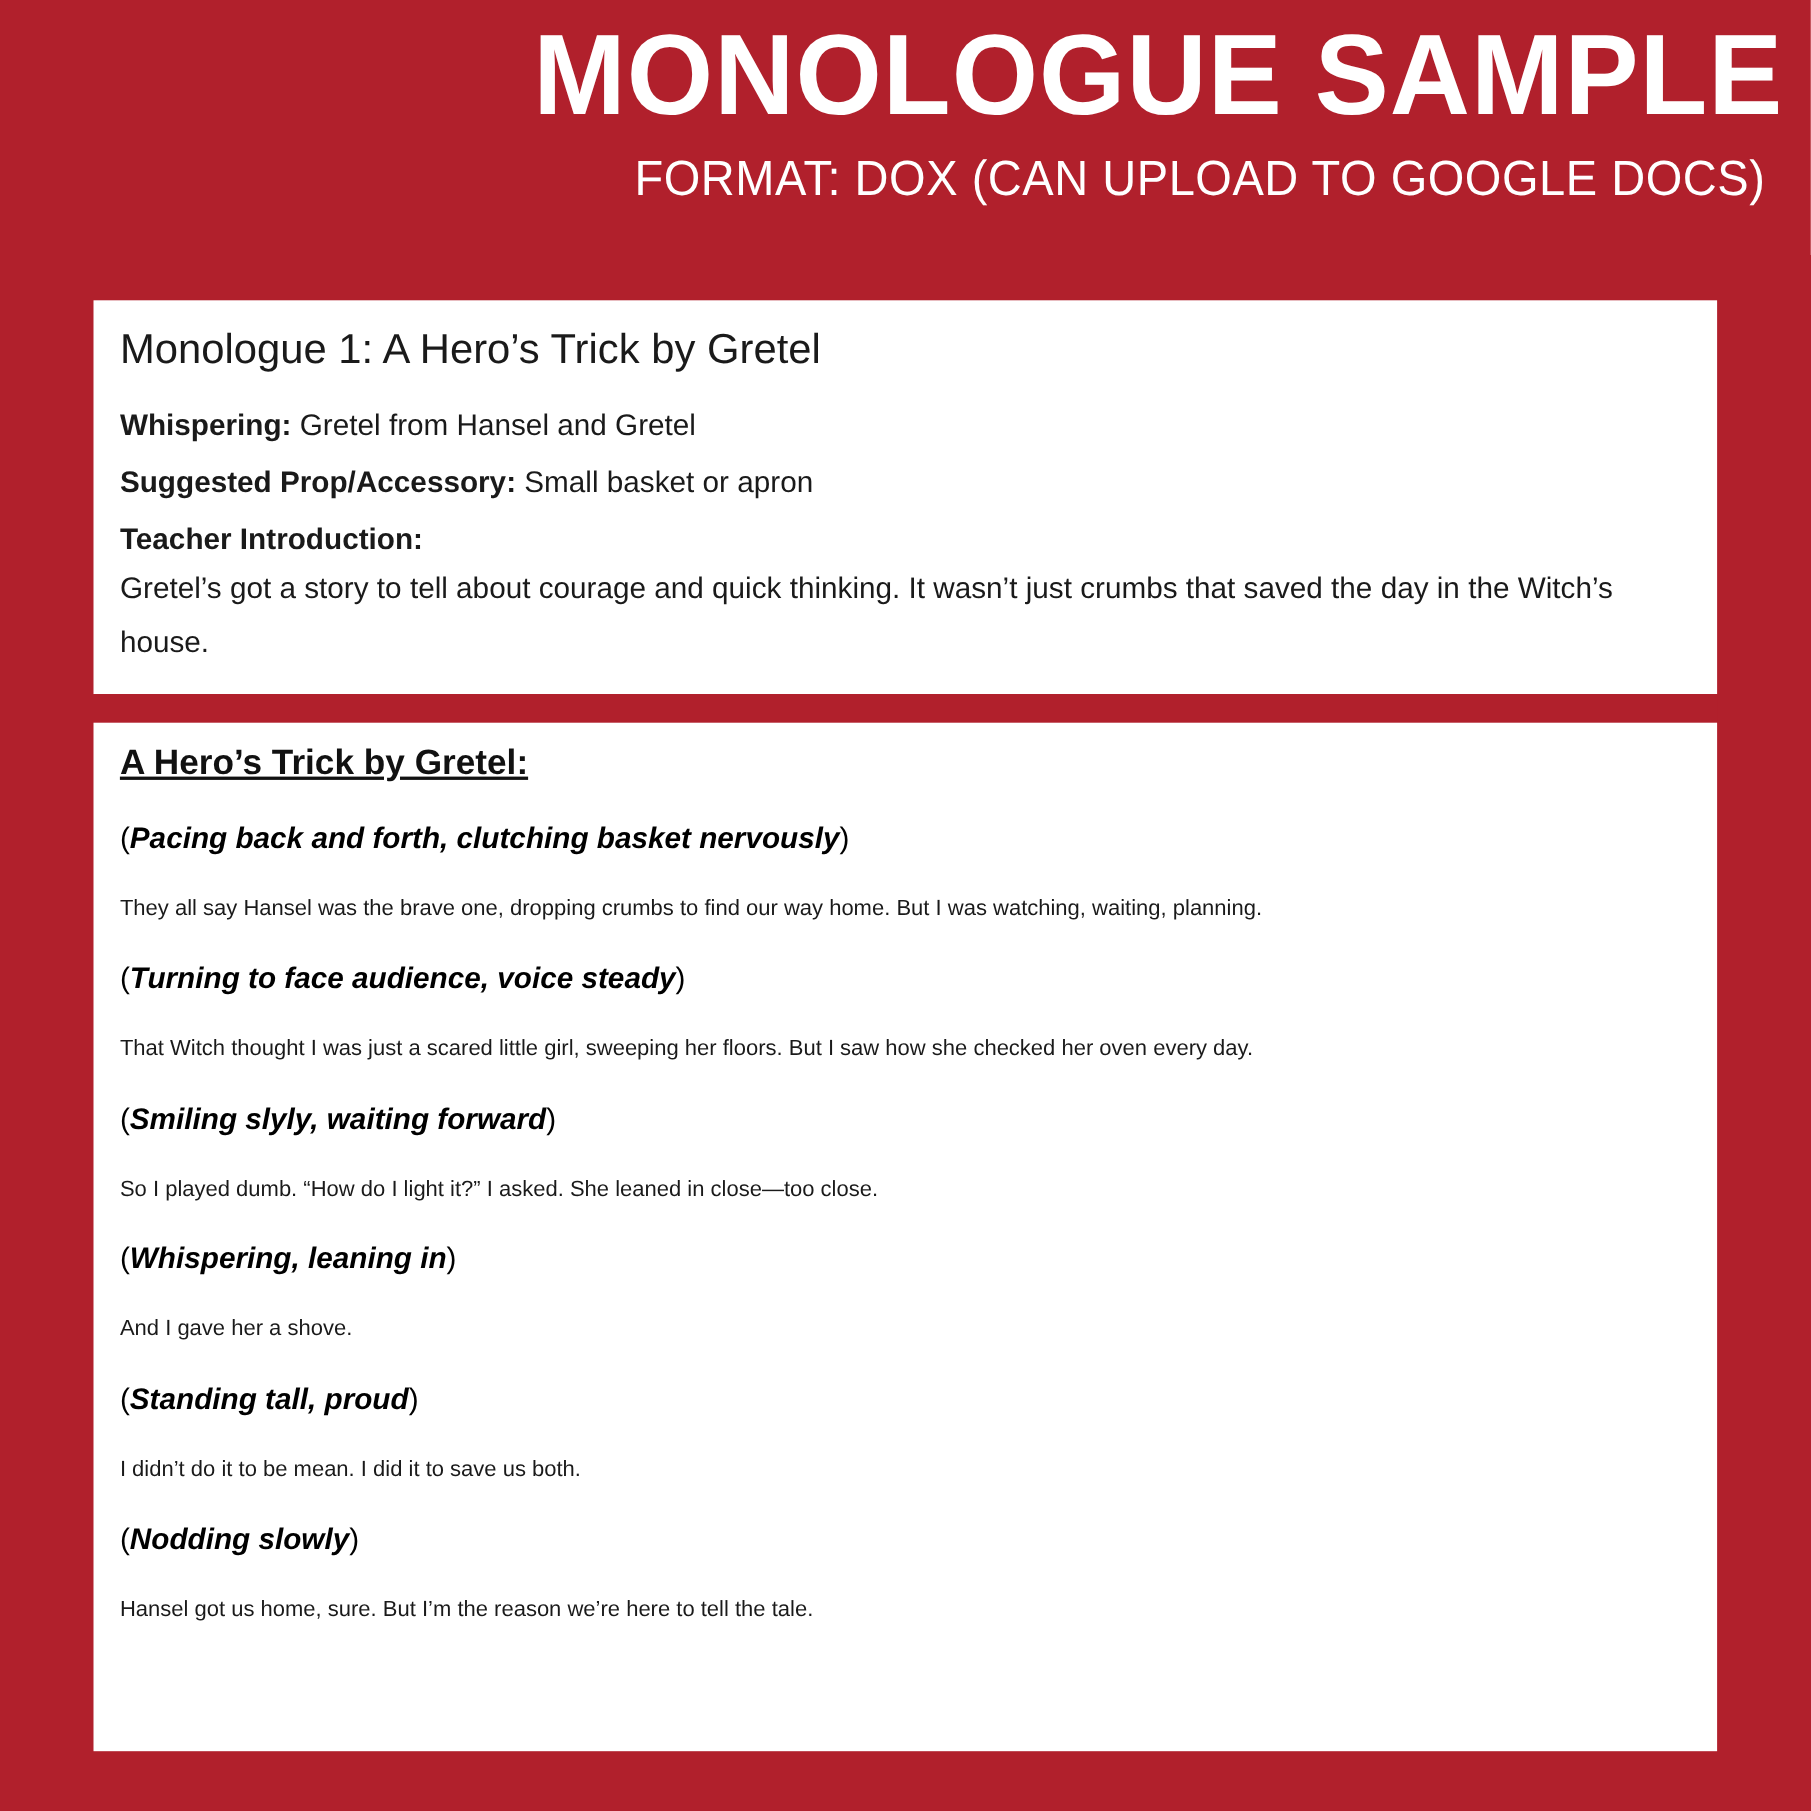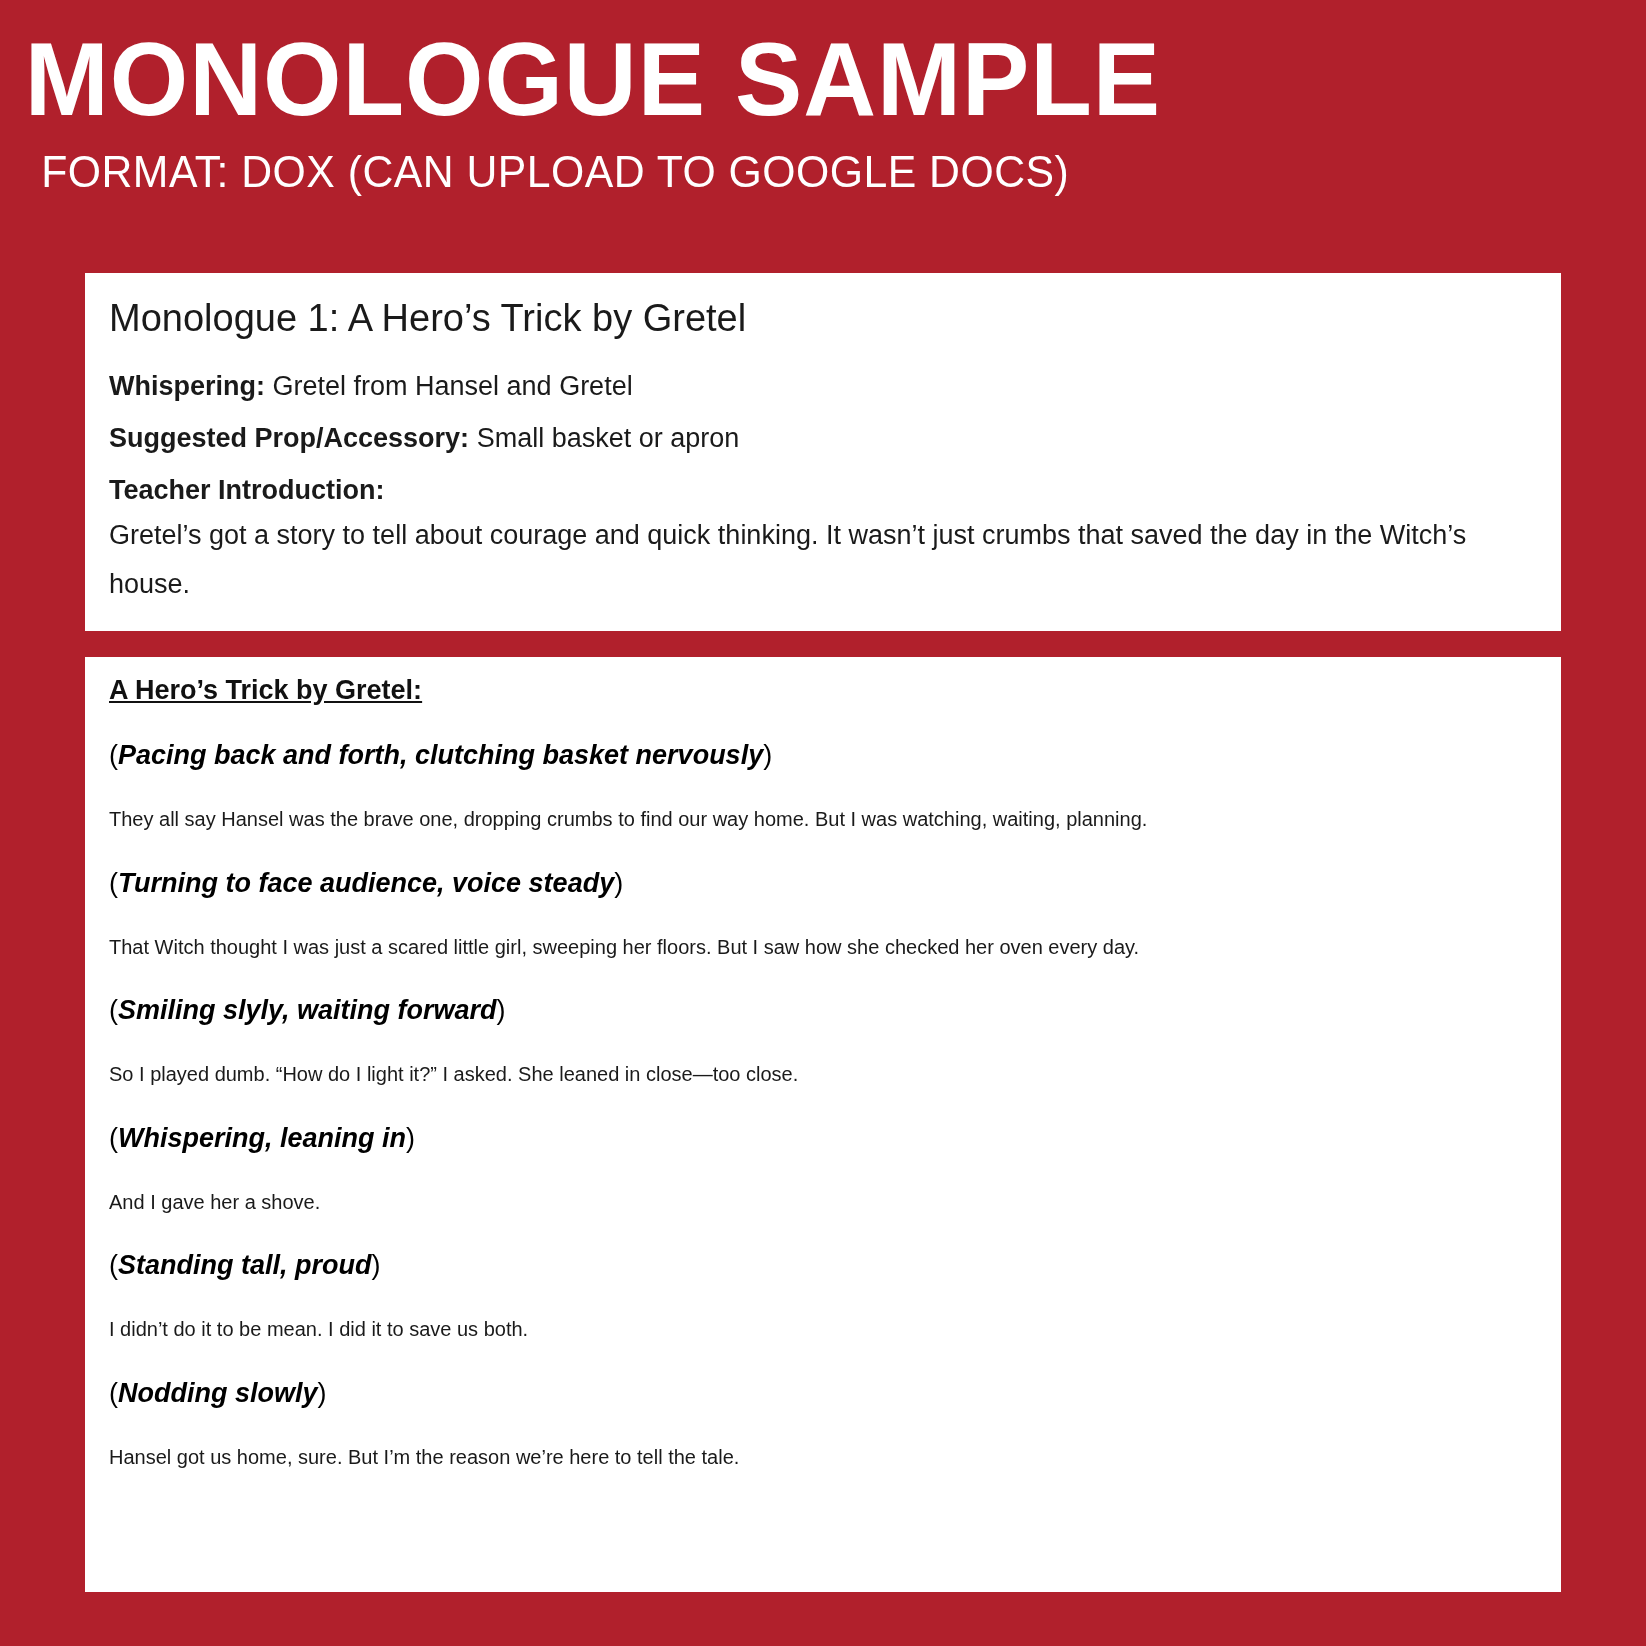--- a/index.html
+++ b/index.html
@@ -17,22 +17,22 @@
     position: relative;
     width: 1646px;
     height: 1646px;
     background: #b1202c;
     box-sizing: border-box;
   }
 
   
   .banner {
     width: 100%;
-    padding-top: 26px;
-    text-align: left;
+    padding-top: 16px;
+    text-align: right;
     color: #ffffff;
   }
   .banner-title {
     font-family: "Liberation Sans Narrow", "Liberation Sans", sans-serif;
     font-weight: bold;
     font-size: 104px;
     line-height: 1.03;
     letter-spacing: 1px;
     transform: scaleX(0.97);
     margin: 0;
@@ -103,21 +103,21 @@
     font-family: "Liberation Sans", sans-serif;
     font-size: 27px;
     font-weight: 400;
     color: #1a1a1a;
     margin: 0;
     line-height: 1.82;
   }
 
   .script-heading {
     font-family: "Liberation Sans", sans-serif;
-    font-size: 27px;
+    font-size: 32px;
     font-weight: bold;
     text-decoration: underline;
     color: #111111;
     margin: 0 0 30px 0;
     line-height: 1.3;
   }
   .stage-dir {
     font-family: "Liberation Sans", sans-serif;
     font-size: 27px;
     color: #000000;

